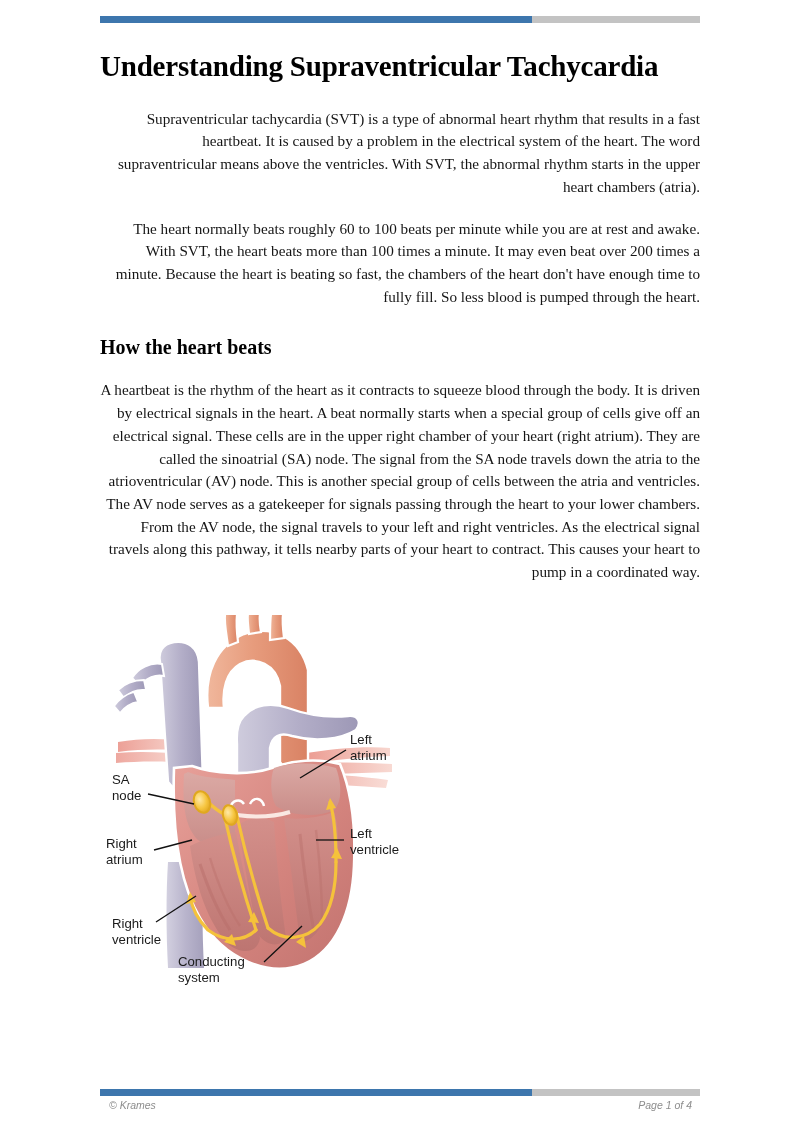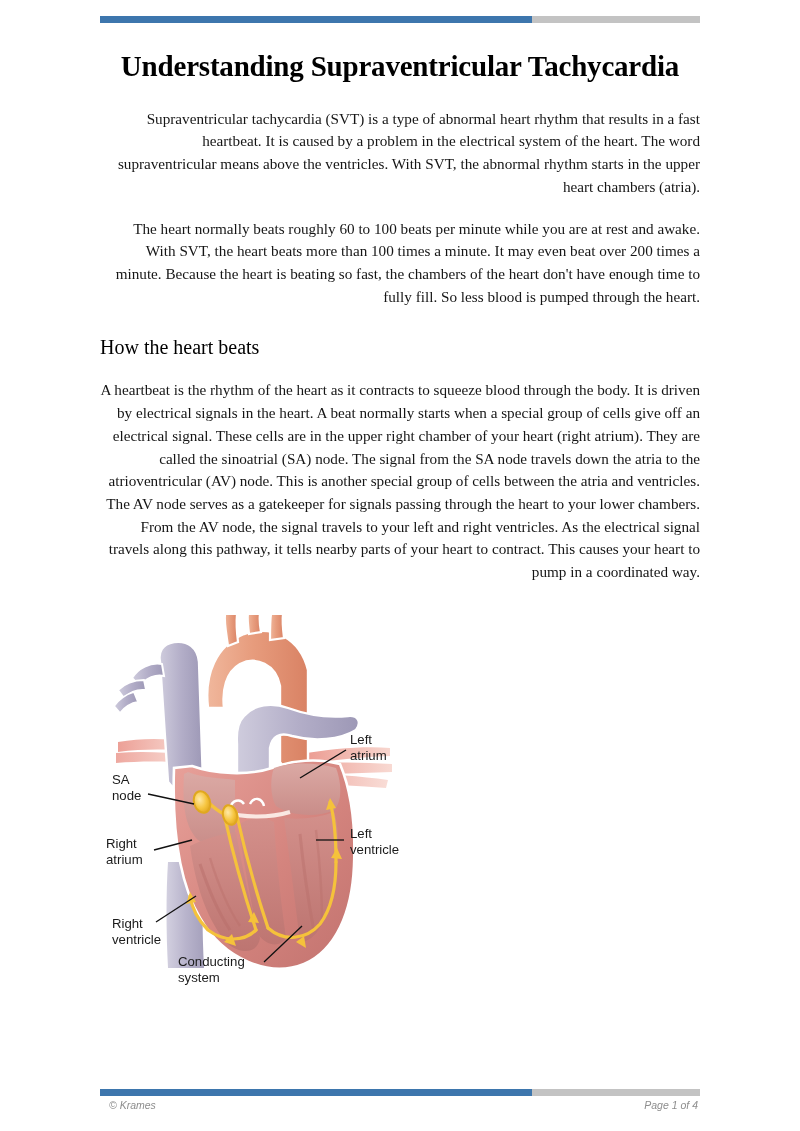--- a/index.html
+++ b/index.html
@@ -50,28 +50,27 @@
   }
 
   h1.doc-title {
     font-family: "Liberation Serif", "DejaVu Serif", serif;
     font-size: 29px;
     line-height: 1.30;
     font-weight: bold;
     margin: 0 0 0 0;
     letter-spacing: -0.2px;
     color: #000;
-    text-align: center;
   }
 
   h2.section-title {
     font-family: "Liberation Serif", "DejaVu Serif", serif;
     font-size: 20px;
     line-height: 1.25;
-    font-weight: normal;
+    font-weight: bold;
     margin: 0;
     color: #000;
   }
 
   p.body-text {
     font-size: 15.2px;
     line-height: 1.495;
     margin: 0;
     text-align: right;
     color: #151515;
@@ -120,21 +119,21 @@
   .footer .right {
     position: absolute;
     top: 0;
     font-family: "Liberation Sans", "DejaVu Sans", sans-serif;
     font-style: italic;
     font-size: 10.5px;
     color: #8d8d8d;
     white-space: nowrap;
   }
   .footer .left { left: 2px; margin-left: 7px; }
-  .footer .right { right: 2px; }
+  .footer .right { right: 8px; }
 
   
   .fig-label {
     font-family: "Liberation Sans", "DejaVu Sans", sans-serif;
     font-size: 13.2px;
     fill: #1b1b1b;
   }
 </style>
 </head>
 <body>

